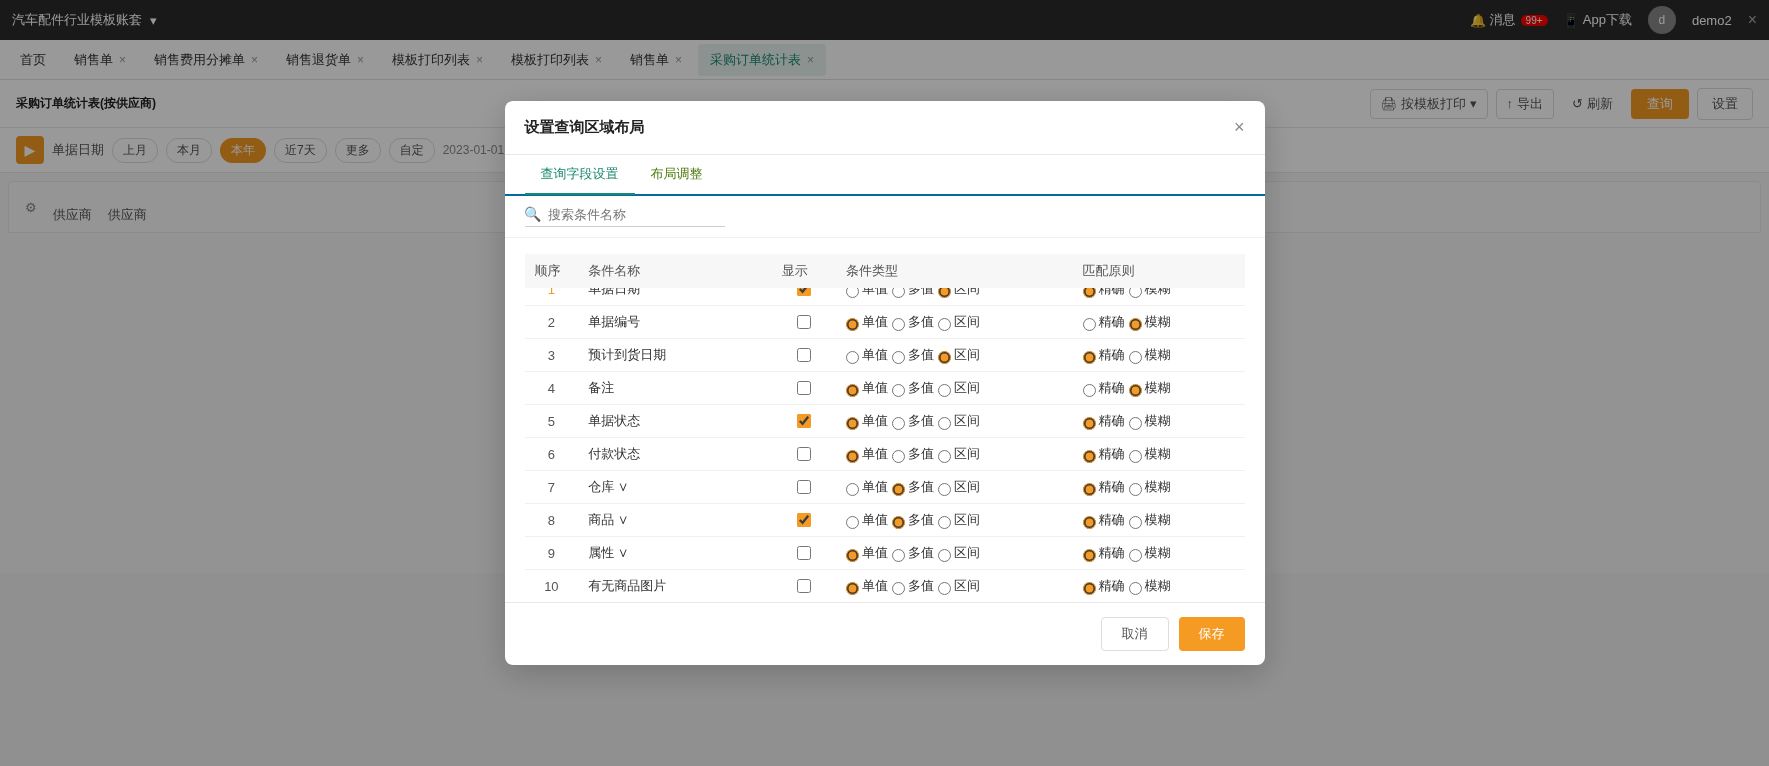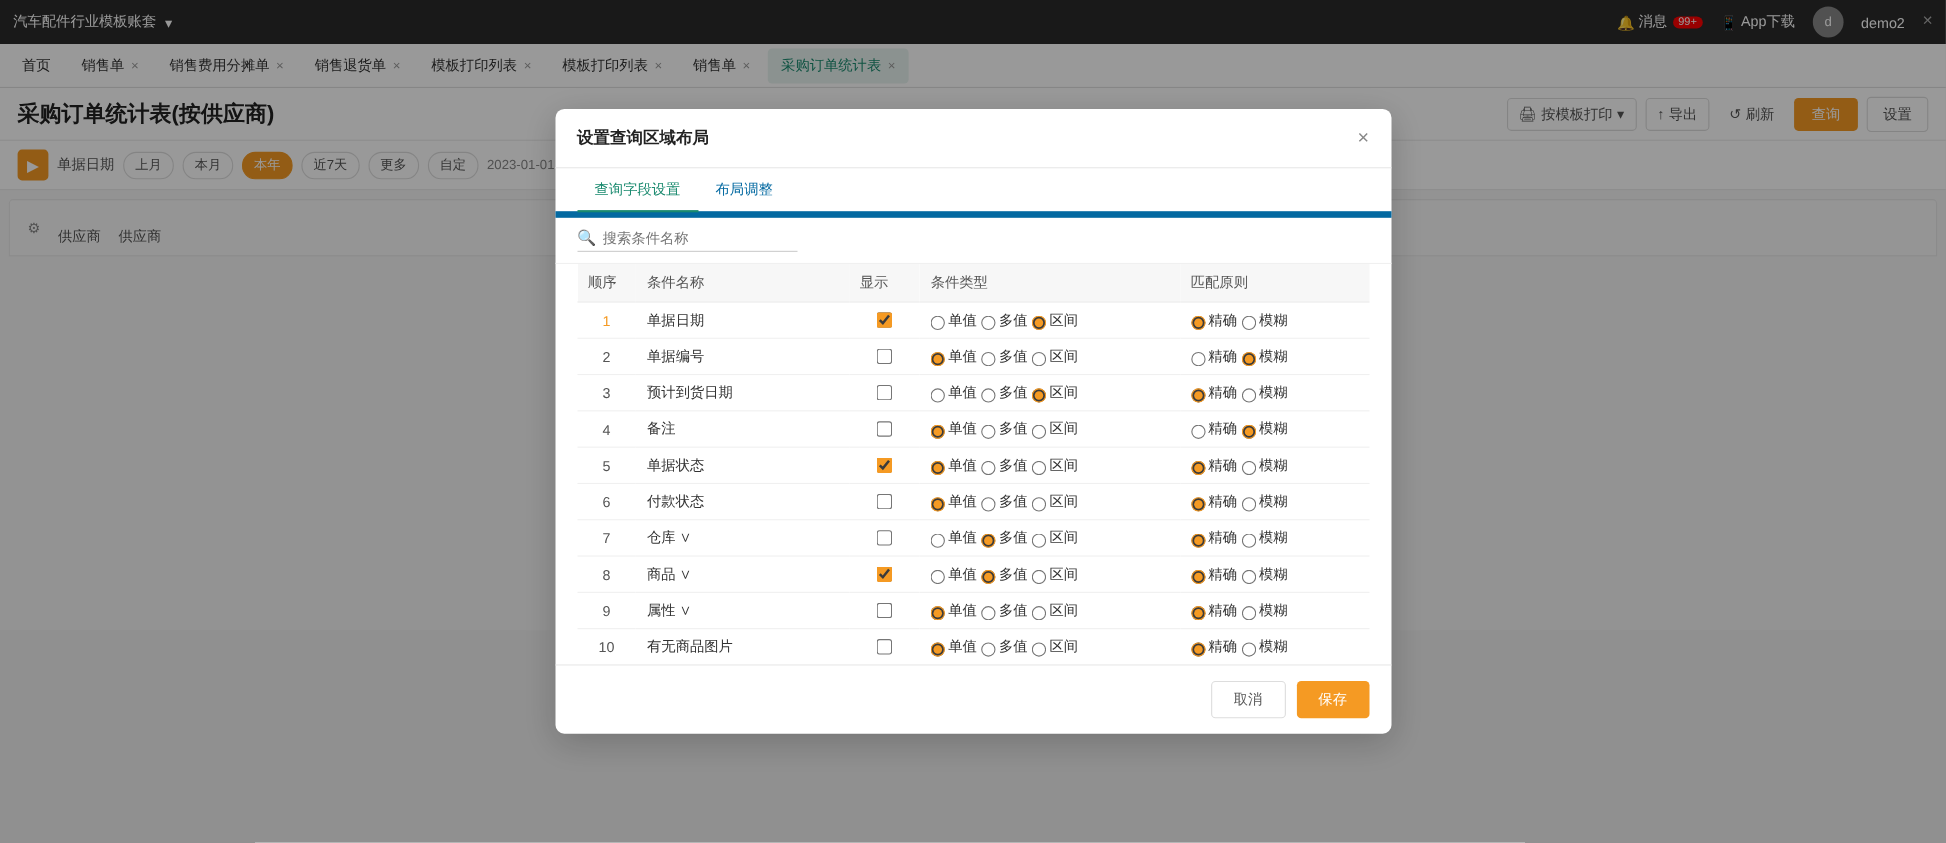--- a/index.html
+++ b/index.html
@@ -49,21 +49,21 @@
     
     .page-header {
       height: 48px;
       background: #fff;
       display: flex;
       align-items: center;
       justify-content: space-between;
       padding: 0 16px;
       border-bottom: 1px solid #e8e8e8;
     }
-    .page-title { font-size: 20px; font-weight: bold; color: #222; }
+    .page-title { font-size: 12px; font-weight: bold; color: #222; }
     .page-actions { display: flex; align-items: center; gap: 8px; }
     .btn-print { display: flex; align-items: center; gap: 4px; padding: 5px 10px; border: 1px solid #ddd; border-radius: 4px; cursor: pointer; font-size: 13px; color: #555; background: #fff; }
     .btn-export { display: flex; align-items: center; gap: 4px; padding: 5px 10px; border: 1px solid #ddd; border-radius: 4px; cursor: pointer; font-size: 13px; color: #555; background: #fff; }
     .btn-refresh { display: flex; align-items: center; gap: 4px; padding: 5px 10px; border: none; border-radius: 4px; cursor: pointer; font-size: 13px; color: #555; background: #fff; }
     .btn-query { background: #f59a23; color: #fff; border: none; border-radius: 4px; padding: 6px 16px; cursor: pointer; font-size: 13px; }
     .btn-settings { background: #fff; color: #555; border: 1px solid #ddd; border-radius: 4px; padding: 6px 14px; cursor: pointer; font-size: 13px; }
 
     
     .filter-bar {
       background: #fff;
@@ -128,28 +128,28 @@
       padding: 16px 20px;
       border-bottom: 1px solid #e8e8e8;
     }
     .modal-title { font-size: 15px; font-weight: bold; color: #222; }
     .modal-close { cursor: pointer; color: #888; font-size: 18px; }
 
     
     .modal-tabs {
       display: flex;
       padding: 0 20px;
-      border-bottom: 6px solid #0369a1;
+      border-bottom: 2px solid #0369a1;
       gap: 0;
     }
     .modal-tab {
       padding: 10px 16px;
       cursor: pointer;
       font-size: 13px;
-      color: #0369a1;
+      color: #4d7c0f;
       border-bottom: 2px solid transparent;
       margin-bottom: -1px;
     }
     .modal-tab.active {
       color: #1a8a6f;
       border-bottom: 2px solid #1a8a6f;
       font-weight: 500;
     }
 
     
@@ -187,21 +187,21 @@
     }
     .modal-table thead th {
       background: #f7f7f7;
       padding: 8px 10px;
       font-size: 13px;
       color: #555;
       font-weight: 500;
       text-align: left;
       border-bottom: 1px solid #e8e8e8;
       position: sticky;
-      top: 0;
+      top: 16px;
     }
     .modal-table tbody td {
       padding: 7px 10px;
       font-size: 13px;
       color: #333;
       border-bottom: 1px solid #f0f0f0;
       vertical-align: middle;
     }
     .modal-table tbody tr:last-child td { border-bottom: none; }
 

